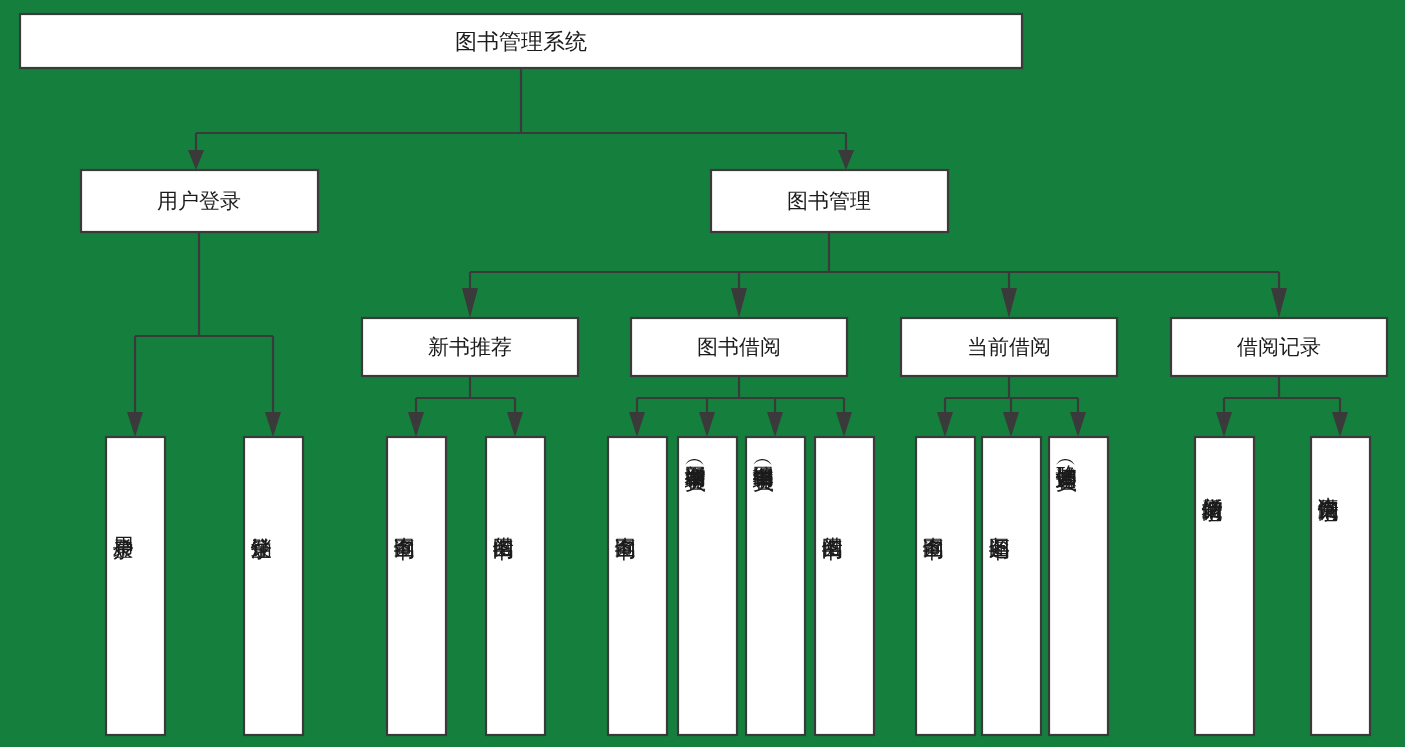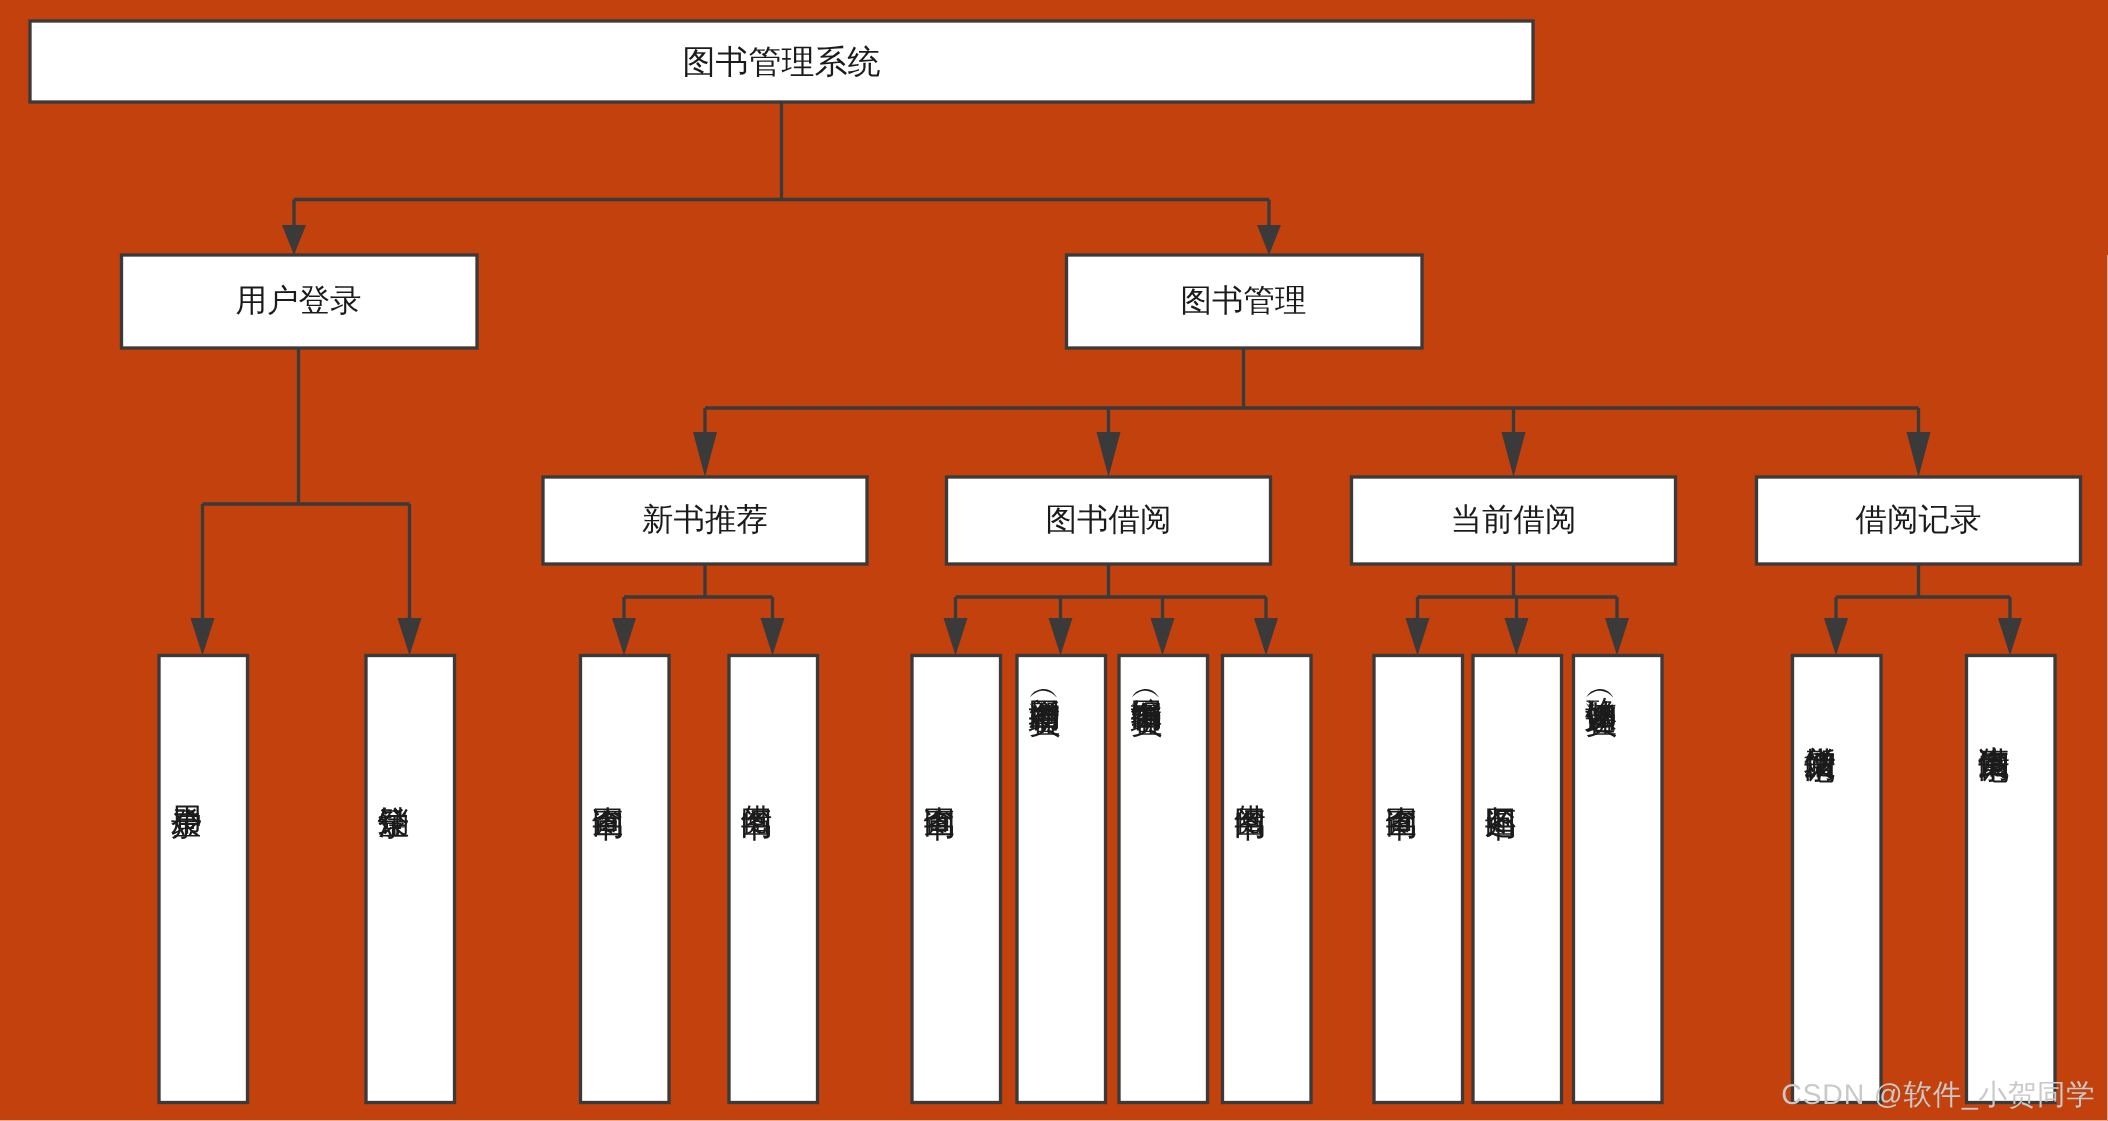--- a/index.html
+++ b/index.html
@@ -7,21 +7,21 @@
     padding: 0;
     background: #ffffff;
   }
   body {
     font-family: "Liberation Sans", "DejaVu Sans", sans-serif;
   }
   #diagram-root {
     position: relative;
     width: 1405px;
     height: 747px;
-    background: #c2410c;
+    background: #15803d;
     overflow: hidden;
   }
   svg.diagram-svg {
     position: absolute;
     left: 0;
     top: 0;
     width: 1405px;
     height: 747px;
   }
   .node-box {
@@ -204,15 +204,14 @@
   <div class="vtext" style="left:752px; top:448px; height:285px;">编辑图书（管理员）</div>
   <div class="vtext" style="left:821px; top:520px; height:210px;">借阅图书</div>
 
   <div class="vtext" style="left:922px; top:520px; height:210px;">查询图书</div>
   <div class="vtext" style="left:988px; top:520px; height:210px;">归还图书</div>
   <div class="vtext" style="left:1055px; top:448px; height:285px;">确认归还（管理员）</div>
 
   <div class="vtext" style="left:1201px; top:480px; height:250px;">新增借阅记录</div>
   <div class="vtext" style="left:1317px; top:480px; height:250px;">查询借阅记录</div>
 
-  <div class="watermark">CSDN @软件_小贺同学</div>
 
 </div>
 
 </body></html>

